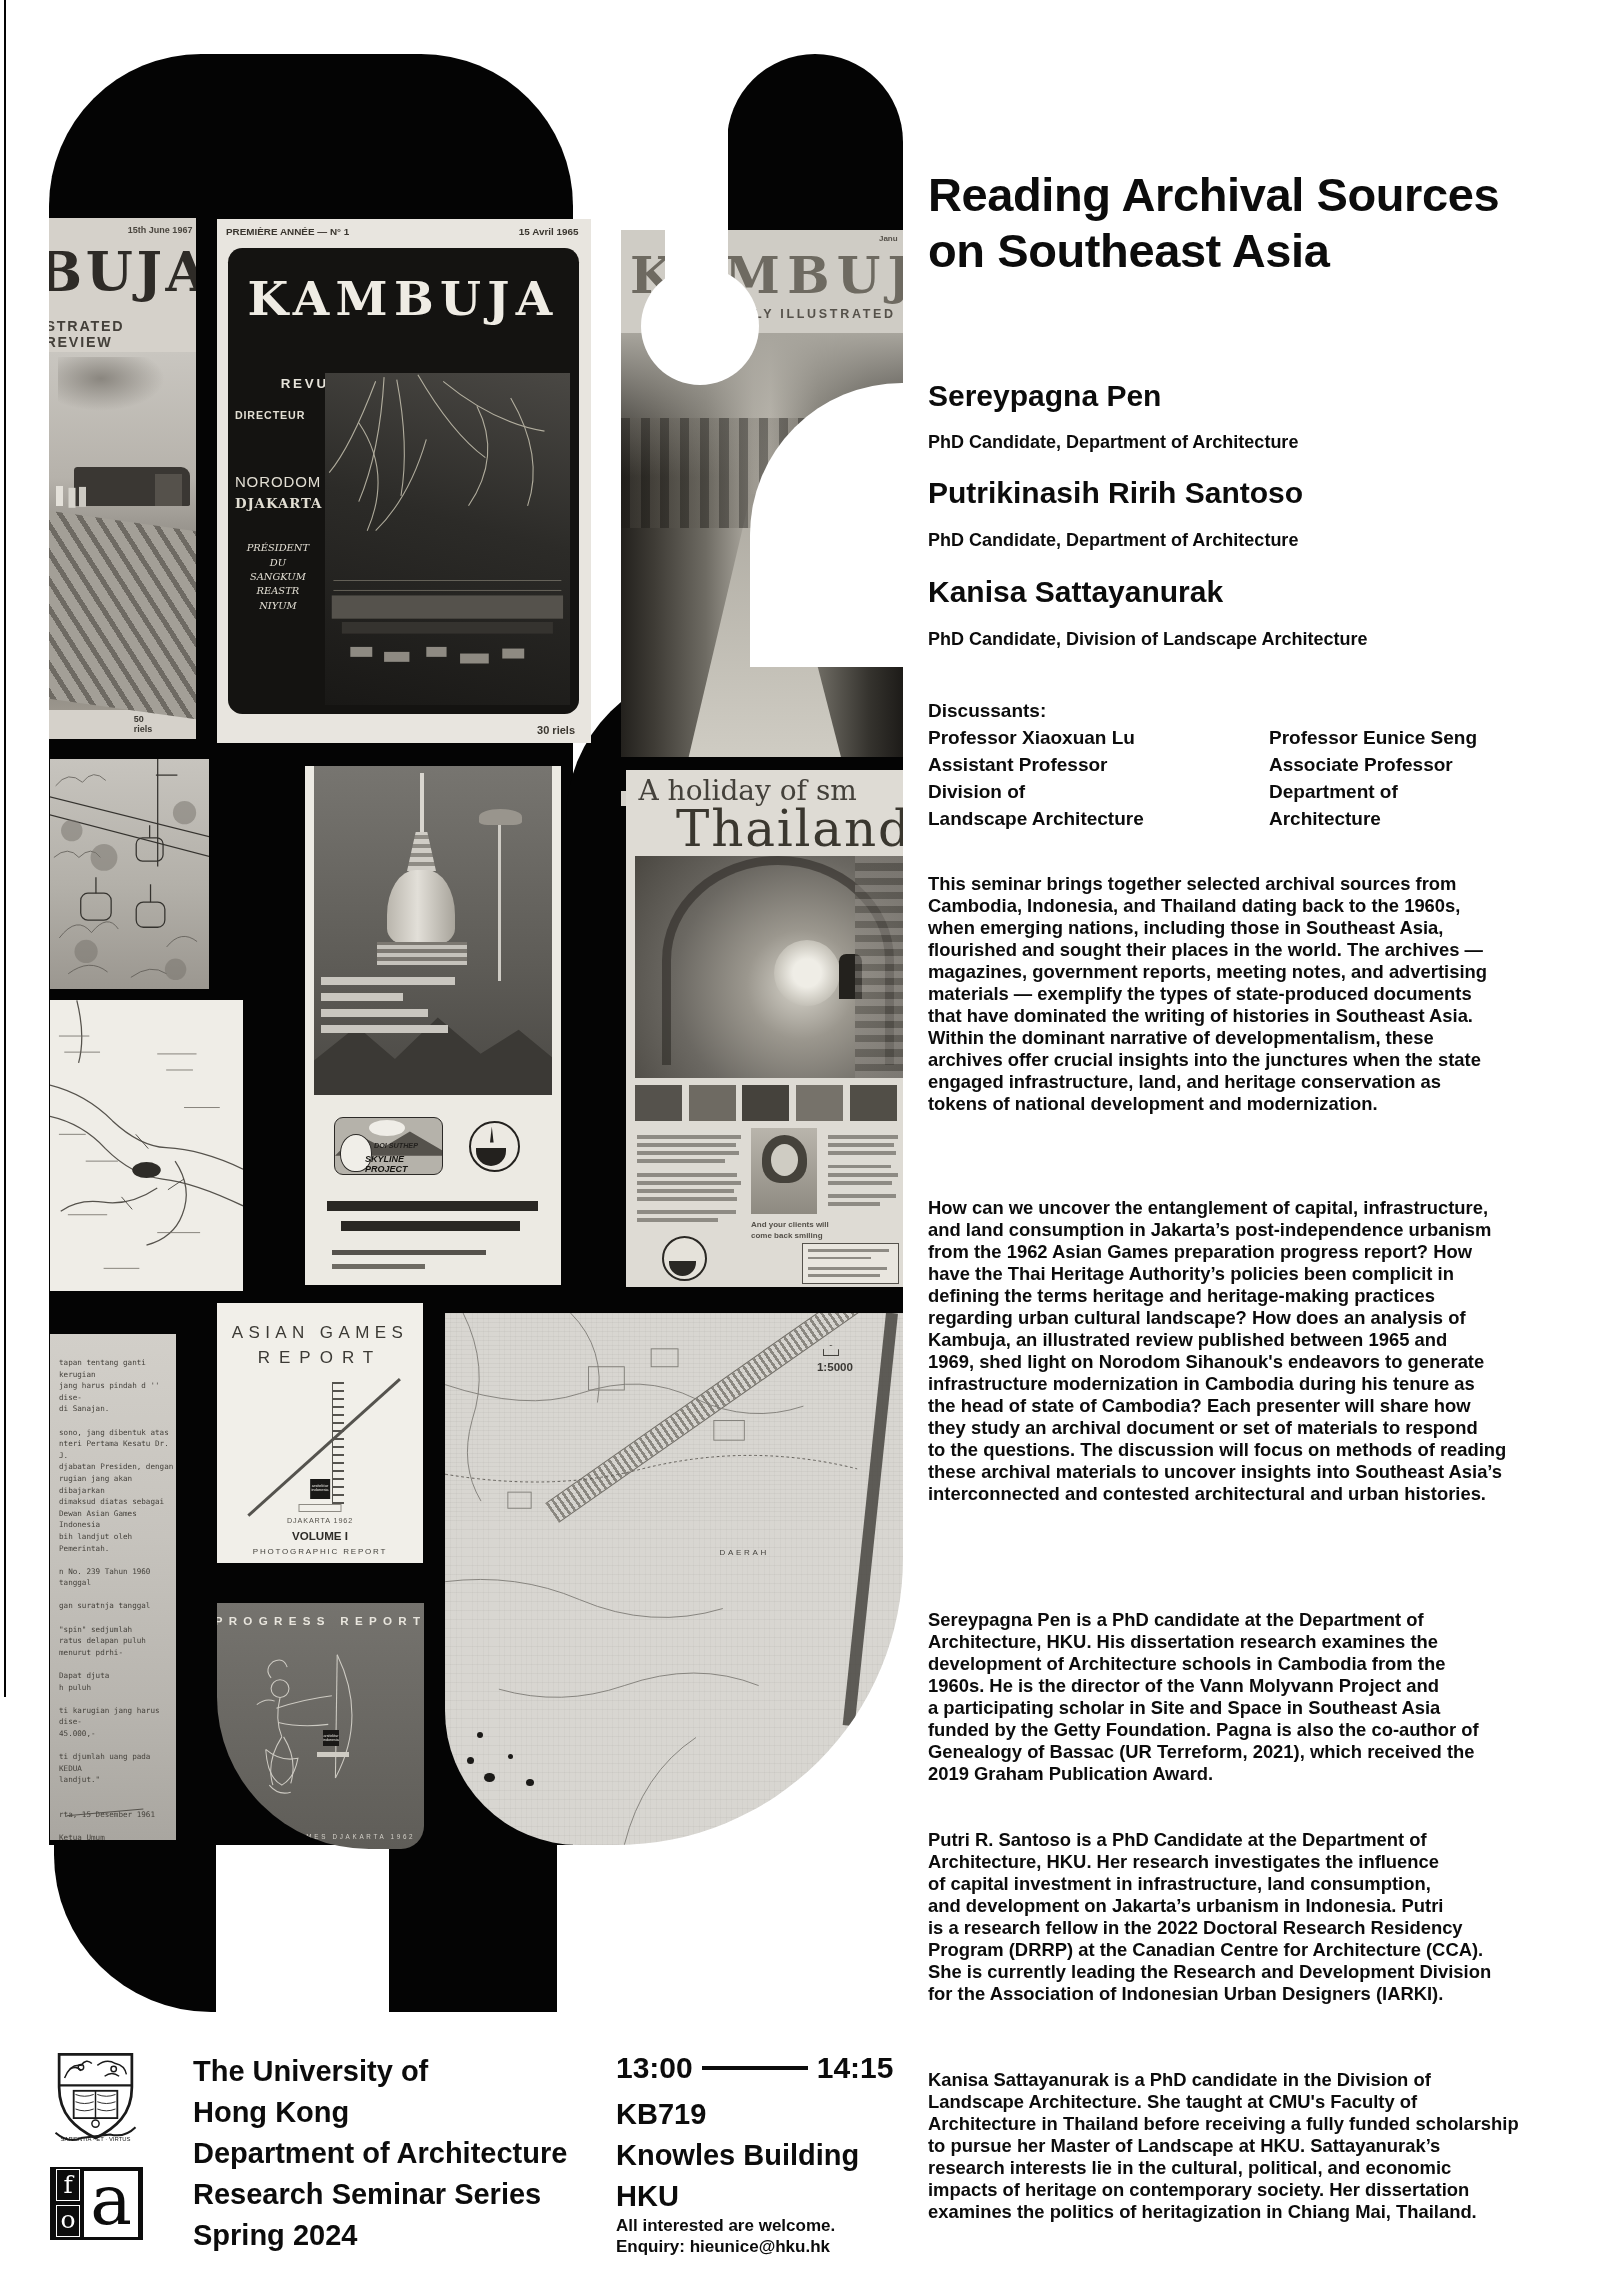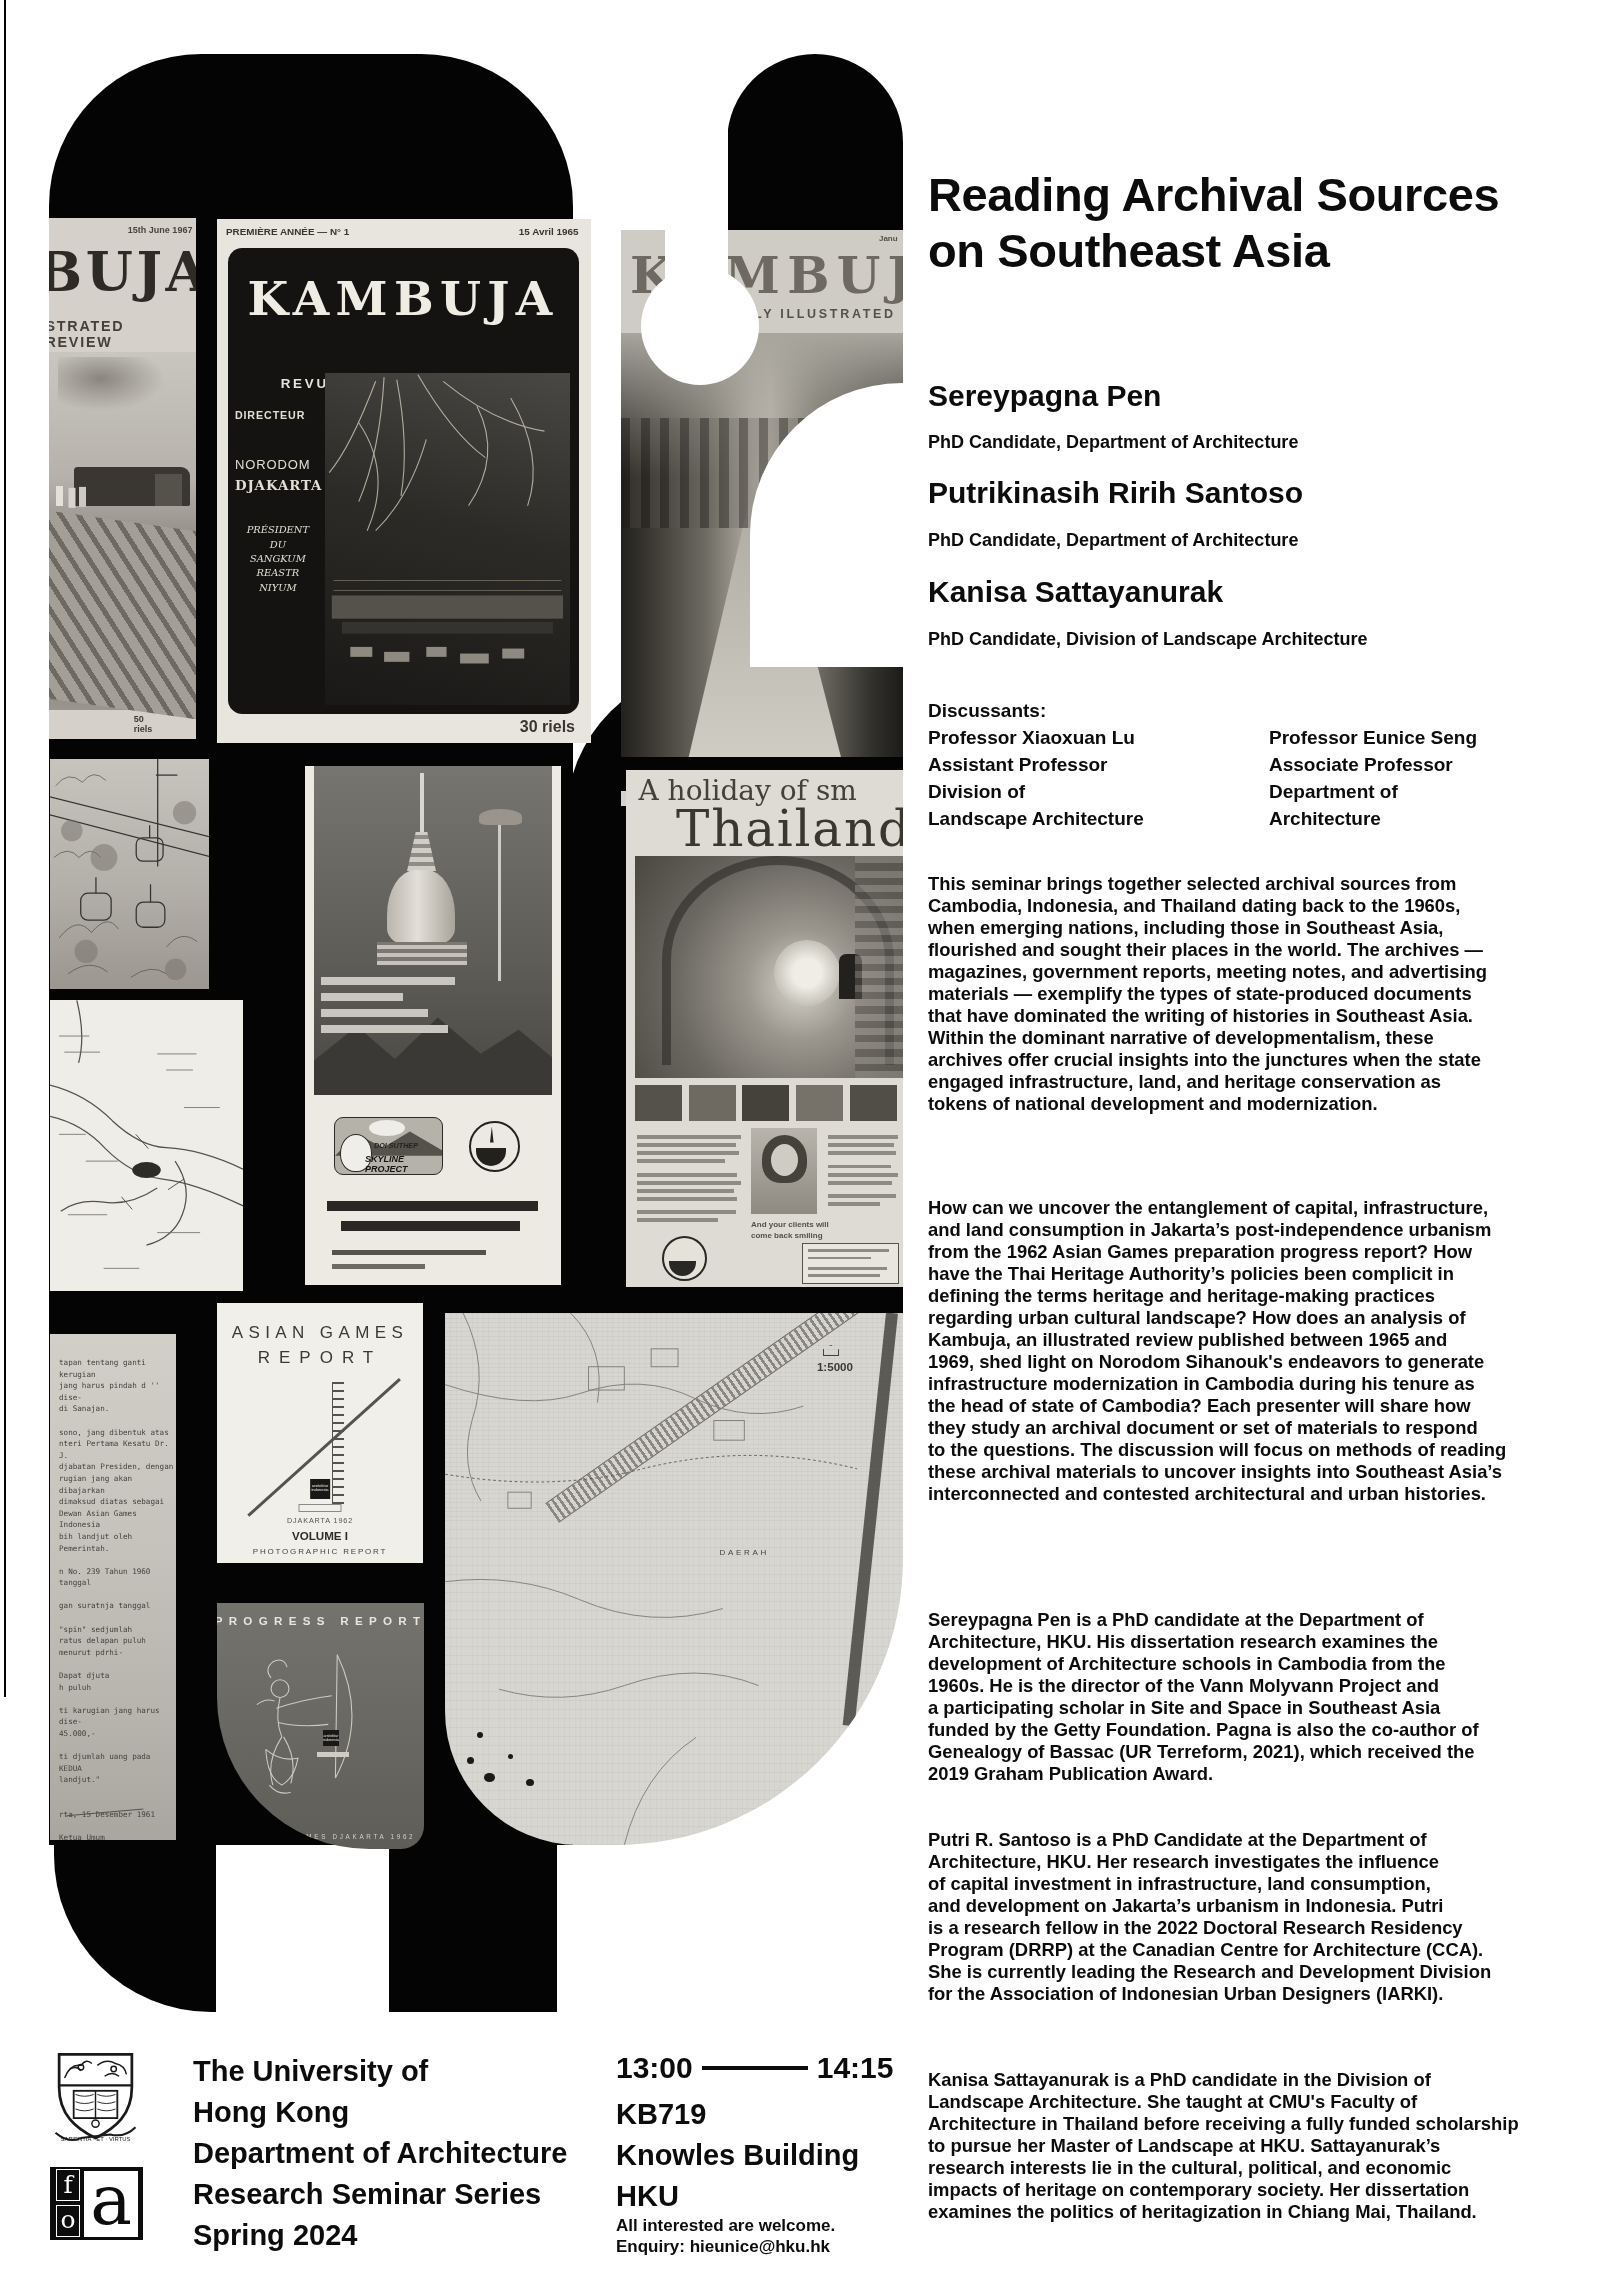--- a/index.html
+++ b/index.html
@@ -67,21 +67,21 @@
   </div>
 
   <div class="tile t2" style="left:217px;top:219px;width:374px;height:524px;z-index:2;">
     <div class="abs" style="left:9px;top:7.2px;font-size:9.9px;font-weight:700;color:#3a362f;">PREMIÈRE ANNÉE — N° 1</div>
     <div class="abs" style="right:12.5px;top:7.2px;font-size:9.9px;font-weight:700;color:#3a362f;">15 Avril 1965</div>
     <div class="abs" style="left:10.7px;top:29px;right:12.5px;bottom:29px;background:#141311;border-radius:14.3px;">
       <div class="abs serif" style="left:50%;transform:translateX(-50%);top:23px;font-size:47px;font-weight:700;color:#efece4;letter-spacing:6.3px;white-space:nowrap;">KAMBUJA</div>
       <div class="abs" style="right:19.7px;top:91px;font-size:13.4px;font-weight:700;color:#e6e3da;letter-spacing:2.7px;margin-top:37px;">REVUE MENSUELLE ILLUSTREE</div>
       <div class="abs" style="left:7.2px;top:161px;width:86px;color:#e2ded3;">
         <div style="font-size:10.7px;letter-spacing:0.9px;font-weight:700;">DIRECTEUR</div>
-        <div style="margin-top:36px;font-size:13px;letter-spacing:0.9px;">NORODOM</div>
+        <div style="margin-top:52px;font-size:15px;letter-spacing:0.9px;">NORODOM</div>
         <div class="serif" style="margin-top:5.4px;font-size:13.4px;font-weight:700;letter-spacing:0.9px;">DJAKARTA</div>
         <div class="serif pre" style="margin-top:30px;font-size:9.9px;line-height:14.3px;font-style:italic;text-align:center;">PRÉSIDENT
 DU
 SANGKUM
 REASTR
 NIYUM</div>
       </div>
       <div class="abs" style="left:97px;top:125px;right:9px;bottom:9px;background:linear-gradient(195deg,#4a4844 0%,#2c2b28 45%,#191816 100%);">
         <svg width="100%" height="100%" viewBox="0 0 290 400" preserveAspectRatio="none">
           <g fill="none" stroke="#d9d4c0" stroke-width="1.3" opacity="0.75">
@@ -106,21 +106,21 @@
           <g fill="#8e8a82">
             <rect x="30" y="330" width="26" height="12"></rect>
               <rect x="70" y="336" width="30" height="12"></rect>
             <rect x="120" y="330" width="24" height="12"></rect>
               <rect x="160" y="338" width="34" height="12"></rect>
             <rect x="210" y="332" width="26" height="12"></rect>
           </g>
         </svg>
       </div>
     </div>
-    <div class="abs" style="right:16px;bottom:7.2px;font-size:16px;font-weight:700;color:#3a362f;">30 riels</div>
+    <div class="abs" style="right:16px;bottom:7.2px;font-size:11px;font-weight:700;color:#3a362f;">30 riels</div>
   </div>
 
   <div class="tile t3" style="left:621px;top:230px;width:282px;height:103px;z-index:2;">
     <div class="abs" style="right:5.4px;top:3.6px;font-size:8px;font-weight:700;color:#55514a;">Janu</div>
     <div class="abs serif" style="left:9px;top:16px;font-size:50px;font-weight:700;color:#6e6a61;letter-spacing:7.2px;white-space:nowrap;">KAMBUJA</div>
     <div class="abs" style="right:7.2px;top:77px;font-size:12.5px;font-weight:700;letter-spacing:2.7px;color:#55514a;">MONTHLY ILLUSTRATED</div>
   </div>
   <div class="tile" style="left:621px;top:333px;width:282px;height:424px;z-index:2;background:linear-gradient(90deg,#23211d 0%,#3f3c36 12%,#6e6b63 30%,#b3afa6 47%,#bdb9b0 53%,#6e6b63 70%,#35332e 88%,#1d1b18 100%);">
     <div class="abs" style="left:0;top:0;width:100%;height:34%;background:linear-gradient(180deg,#a8a59d 0%,rgba(168,165,157,0) 100%);"></div>
     <div class="abs" style="left:0;top:0;width:100%;height:100%;clip-path:polygon(46% 38%,54% 38%,78% 100%,24% 100%);background:linear-gradient(180deg,#9a968d 0%,#cfccc3 100%);"></div>

